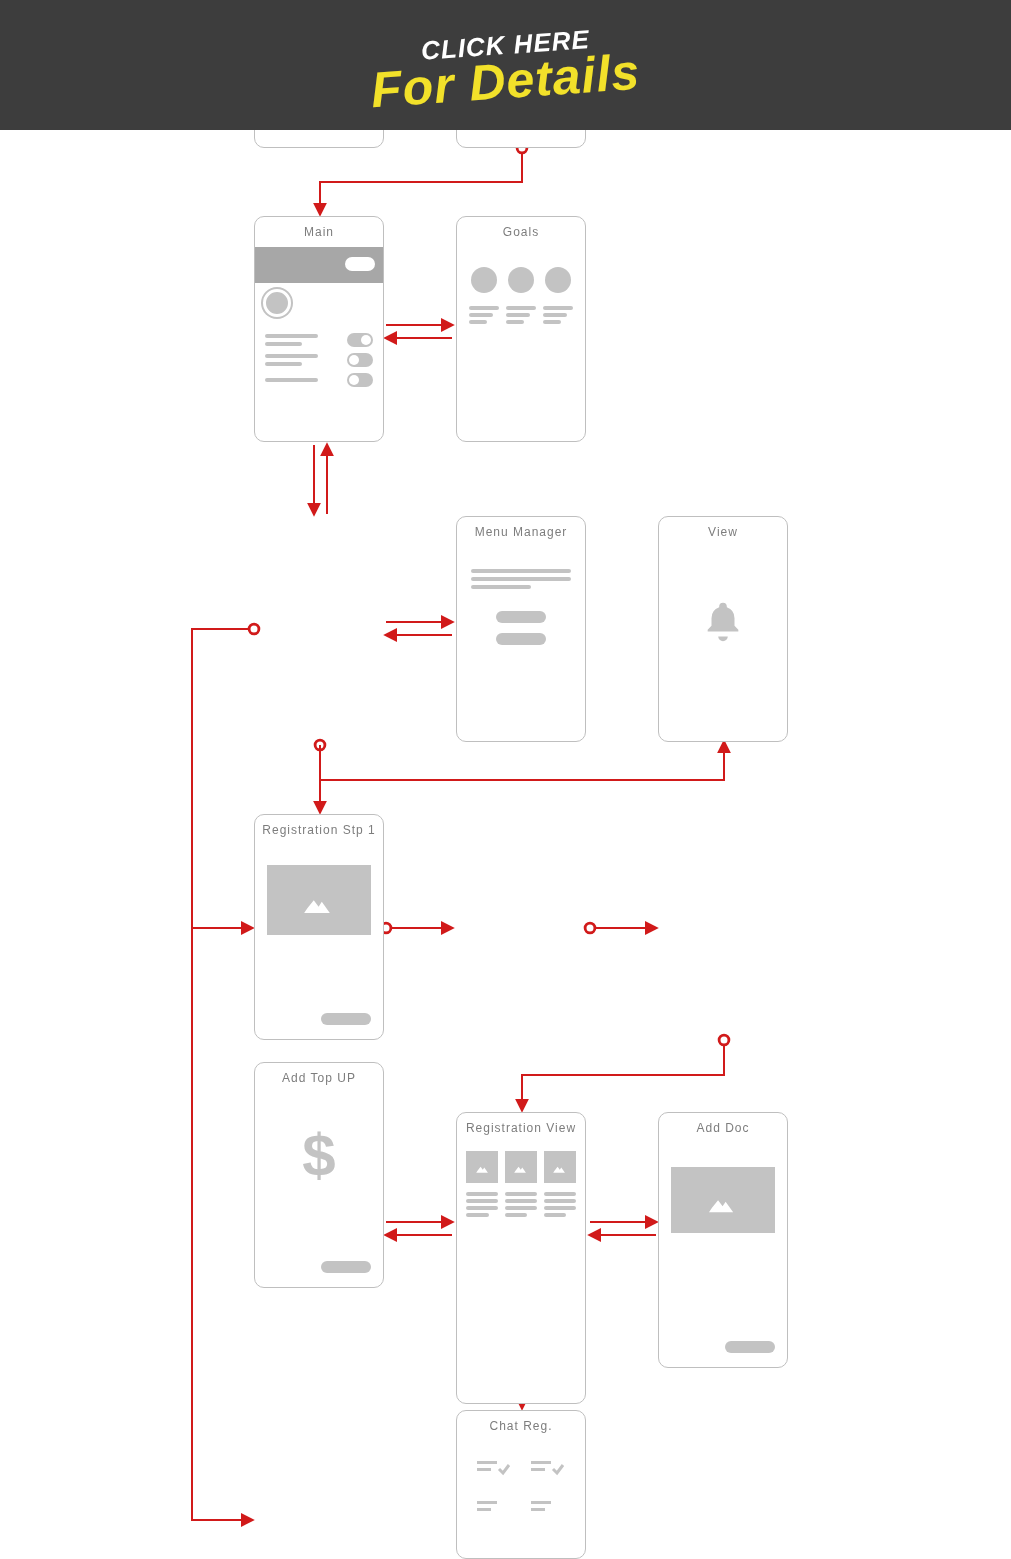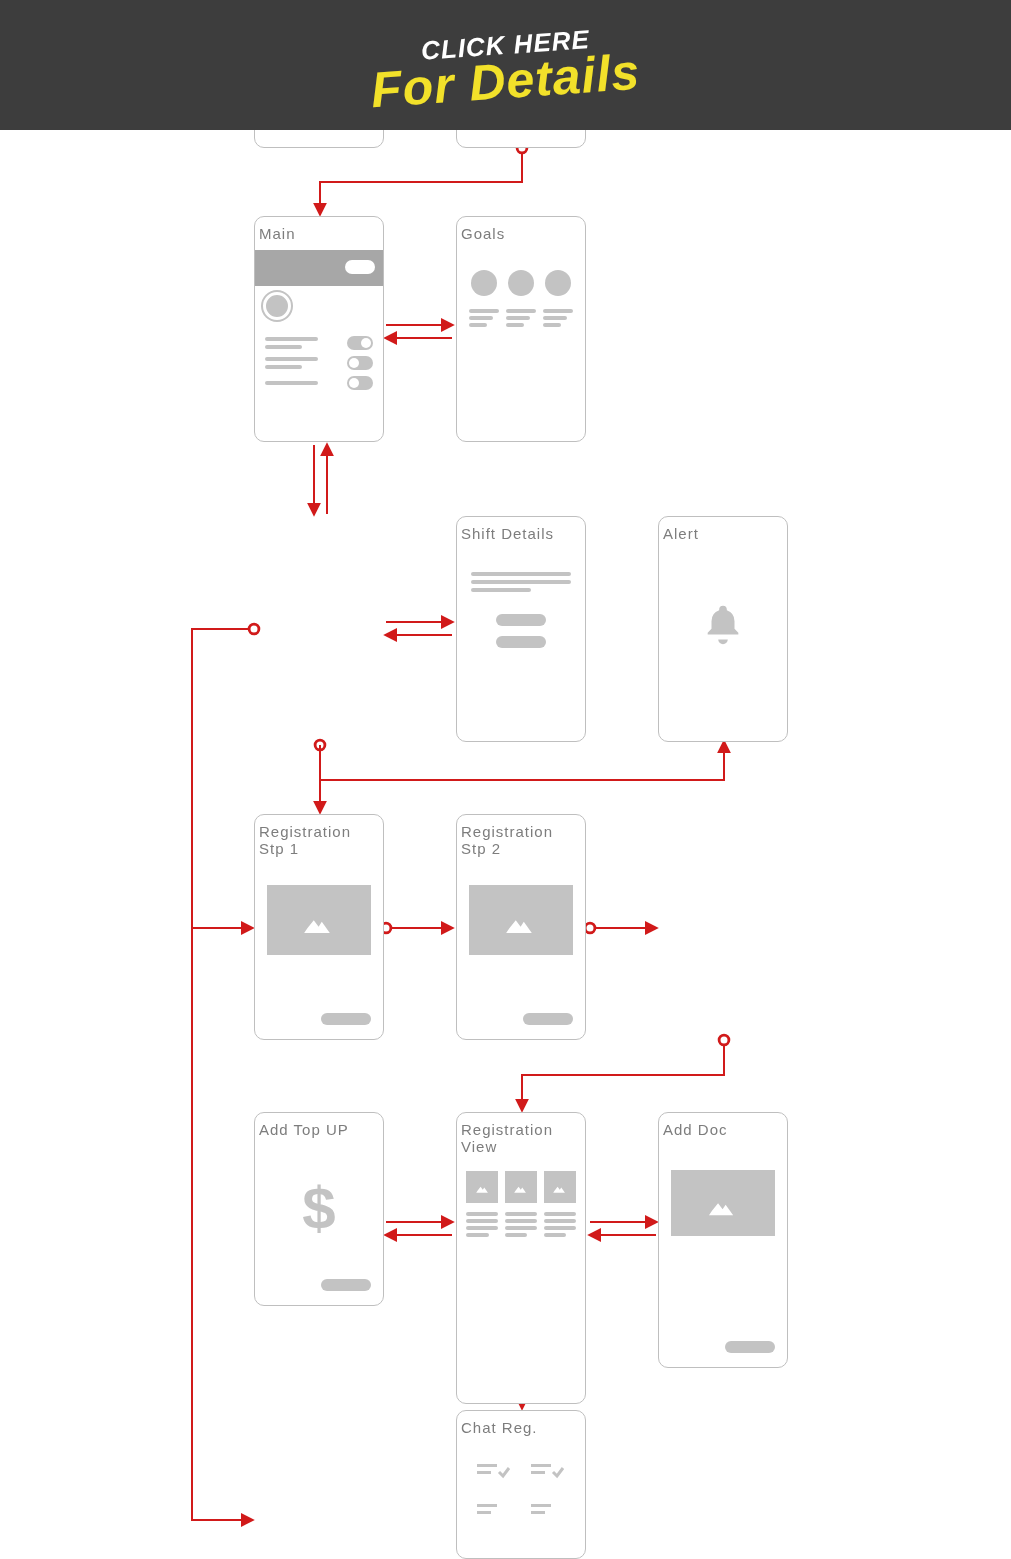--- a/index.html
+++ b/index.html
@@ -3,21 +3,21 @@
 <meta charset="utf-8">
 <style>
   html,body{margin:0;padding:0;background:#fff;font-family:Arial,Helvetica,sans-serif;}
   #stage{position:relative;width:1011px;height:1559px;background:#fff;overflow:hidden;}
   
   .banner{position:absolute;left:0;top:0;width:1011px;height:130px;background:#3d3d3d;}
   .banner .small{position:absolute;left:0;right:0;top:30px;text-align:center;color:#fff;font-size:26px;font-weight:900;font-style:italic;letter-spacing:1px;transform:rotate(-4deg);}
   .banner .big{position:absolute;left:0;right:0;top:52px;text-align:center;color:#f2e12a;font-size:50px;font-weight:900;font-style:italic;letter-spacing:1px;transform:rotate(-4deg);}
   
   .card{position:absolute;width:130px;border:1px solid #bfbfbf;border-radius:10px;background:#fff;box-sizing:border-box;overflow:hidden;}
-  .title{font-size:15px;color:#7d7d7d;text-align:left;padding:8px 4px 8px 4px;letter-spacing:1px;}
+  .title{font-size:12px;color:#7d7d7d;text-align:center;padding:8px 4px 8px 4px;letter-spacing:1px;}
   .bar{height:4px;border-radius:2px;background:#c3c3c3;}
   .circ{border-radius:50%;background:#c3c3c3;}
   .toggle{width:26px;height:14px;border-radius:8px;background:#c3c3c3;position:relative;}
   .toggle::after{content:"";position:absolute;width:10px;height:10px;border-radius:50%;background:#fff;top:2px;}
   .toggle.on::after{right:2px;} .toggle.off::after{left:2px;}
   .img{background:#c3c3c3;display:flex;align-items:center;justify-content:center;}
   .img svg{width:55%;height:55%;fill:#fff;}
   .btn{width:50px;height:12px;border-radius:6px;background:#c3c3c3;}
   .dollar{font-size:60px;color:#c3c3c3;font-weight:700;text-align:center;}
   .panel{background:#c3c3c3;}
@@ -140,61 +140,52 @@
       <div style="width:30px">
           <div class="bar" style="margin:3px 0"></div>
           <div class="bar" style="margin:3px 0;width:80%"></div>
           <div class="bar" style="margin:3px 0;width:60%"></div>
         </div>
     </div>
   </div>
 
 
   <div class="card" style="left:456px;top:516px;height:226px">
-    <div class="title">Shift Details</div>
+    <div class="title">Menu Manager</div>
     <div style="padding:18px 14px 8px">
       <div class="bar" style="margin:4px 0"></div>
       <div class="bar" style="margin:4px 0"></div>
       <div class="bar" style="margin:4px 0;width:60%"></div>
     </div>
     <div style="padding:10px 0;text-align:center">
       <div class="btn" style="margin:0 auto 10px"></div>
       <div class="btn" style="margin:0 auto"></div>
     </div>
   </div>
 
   <div class="card" style="left:658px;top:516px;height:226px">
-    <div class="title">Alert</div>
+    <div class="title">View</div>
     <div style="display:flex;align-items:center;justify-content:center;height:150px">
       <svg width="46" height="46" viewBox="0 0 24 24" fill="#c3c3c3">
           <path d="M12 2a2 2 0 0 0-2 2v.3A6 6 0 0 0 6 10v4l-2 2v1h16v-1l-2-2v-4a6 6 0 0 0-4-5.7V4a2 2 0 0 0-2-2zm0 20a2.5 2.5 0 0 0 2.5-2.5h-5A2.5 2.5 0 0 0 12 22z"></path>
         </svg>
     </div>
   </div>
 
   <div class="card" style="left:254px;top:814px;height:226px">
     <div class="title">Registration Stp 1</div>
     <div class="img" style="margin:20px 12px;height:70px">
       <svg viewBox="0 0 24 24">
           <path d="M5 17l4-5 3 4 2-3 5 7H3z"></path>
         </svg>
     </div>
     <div class="btn" style="position:absolute;right:12px;bottom:14px"></div>
   </div>
-  <div class="card" style="left:456px;top:814px;height:226px">
-    <div class="title">Registration Stp 2</div>
-    <div class="img" style="margin:20px 12px;height:70px">
-      <svg viewBox="0 0 24 24">
-          <path d="M5 17l4-5 3 4 2-3 5 7H3z"></path>
-        </svg>
-    </div>
-    <div class="btn" style="position:absolute;right:12px;bottom:14px"></div>
-  </div>
-
-  <div class="card" style="left:254px;top:1112px;height:194px">
+
+  <div class="card" style="left:254px;top:1062px;height:226px">
     <div class="title">Add Top UP</div>
     <div class="dollar" style="padding-top:28px">$</div>
     <div class="btn" style="position:absolute;right:12px;bottom:14px"></div>
   </div>
 
   <div class="card" style="left:456px;top:1112px;height:292px">
     <div class="title">Registration View</div>
     <div style="display:flex;justify-content:space-around;padding:8px 6px 6px">
       <div class="img" style="width:32px;height:32px">
           <svg viewBox="0 0 24 24">

